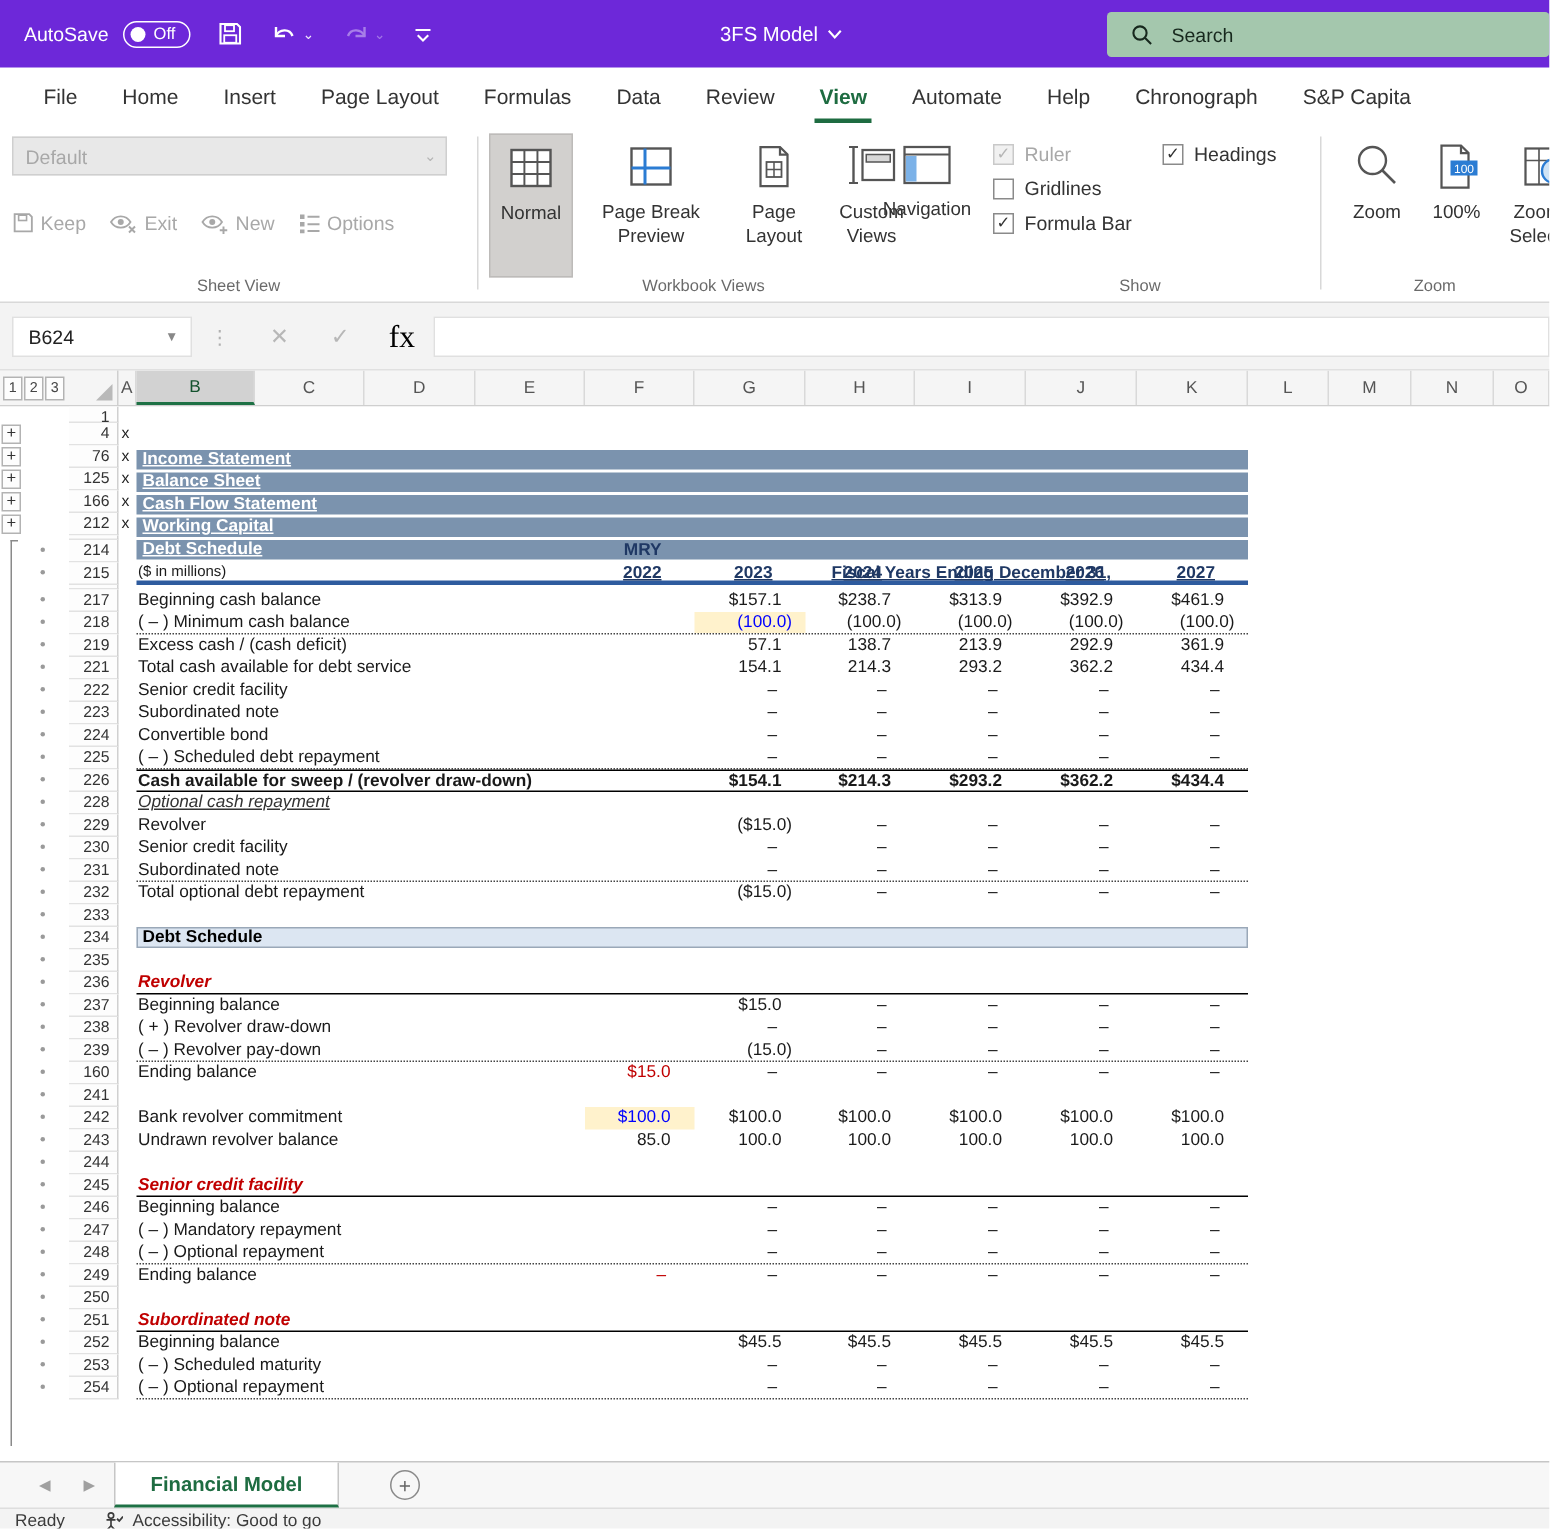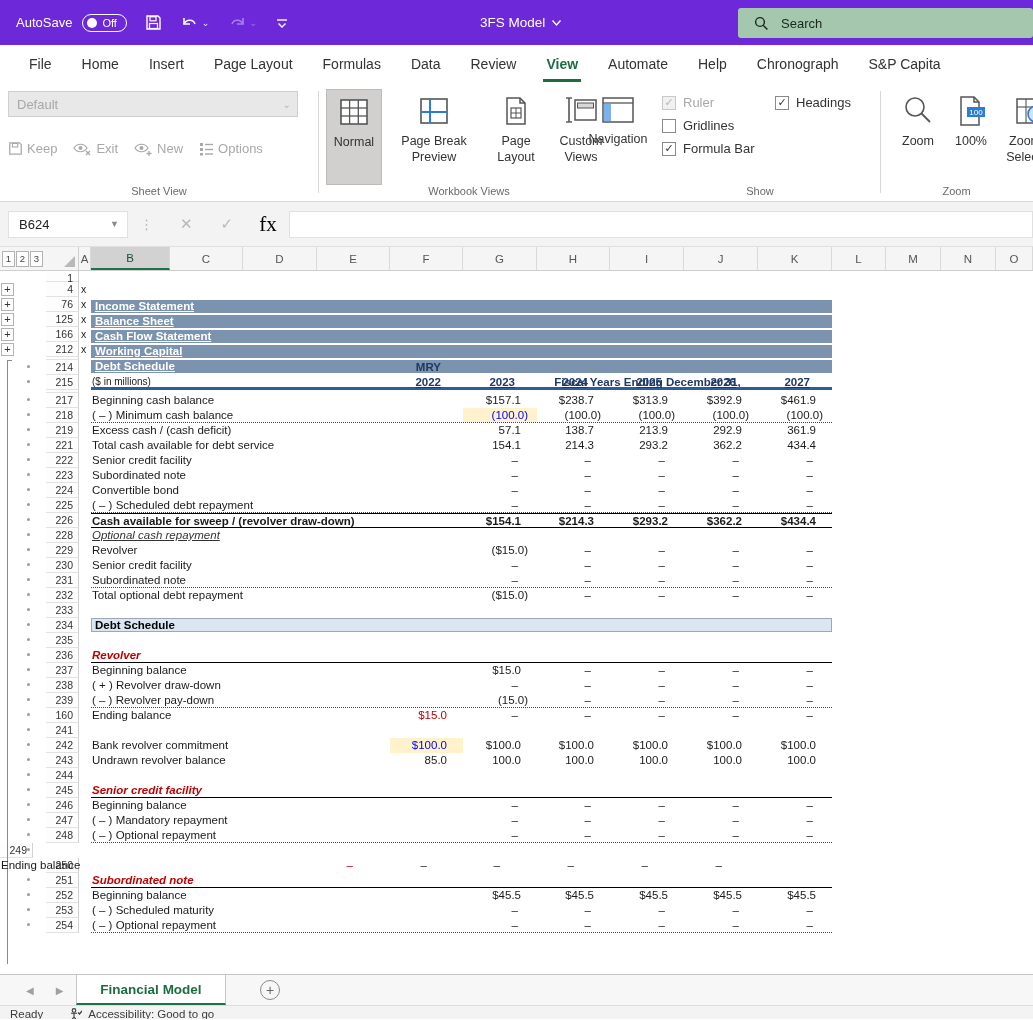--- a/index.html
+++ b/index.html
@@ -966,21 +966,21 @@
           <div class="lab">( – ) Optional repayment</div>
           <div class="v" style="width: 73px;"></div>
           <div class="v dash" style="width: 74px;">–</div>
           <div class="v dash" style="width: 73px;">–</div>
           <div class="v dash" style="width: 74px;">–</div>
           <div class="v dash" style="width: 74px;">–</div>
           <div class="v dash" style="width: 74px;">–</div>
         </div>
       </div>
     </div>
-    <div class="grow" style="height: 15px; flex-direction: column;">
+    <div class="grow" style="height: 15px;">
       <div class="gut">
         <div class="dot"></div>
       </div>
       <div class="rn">249</div>
       <div class="colA"></div>
       <div class="gbody">
         <div class="tbl">
           <div class="lab">Ending balance</div>
           <div class="v dash red" style="width: 73px;">–</div>
           <div class="v dash" style="width: 74px;">–</div>

